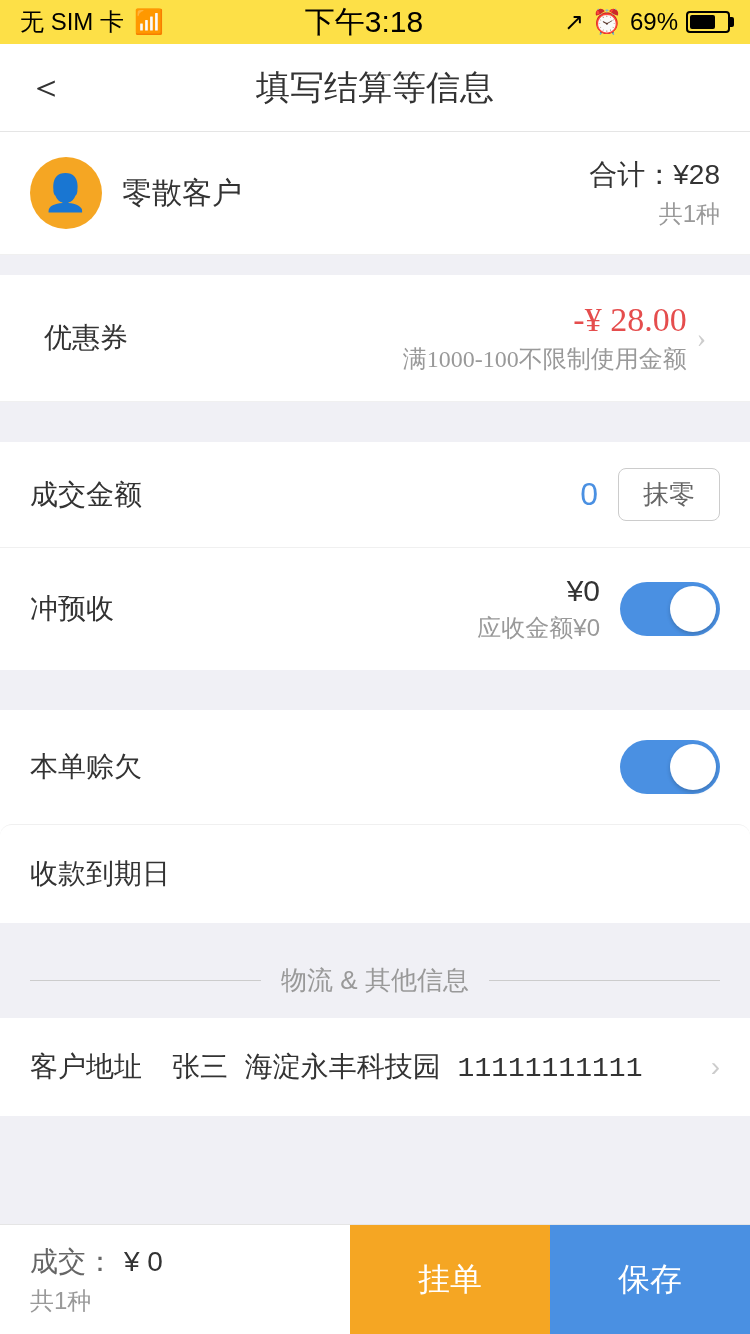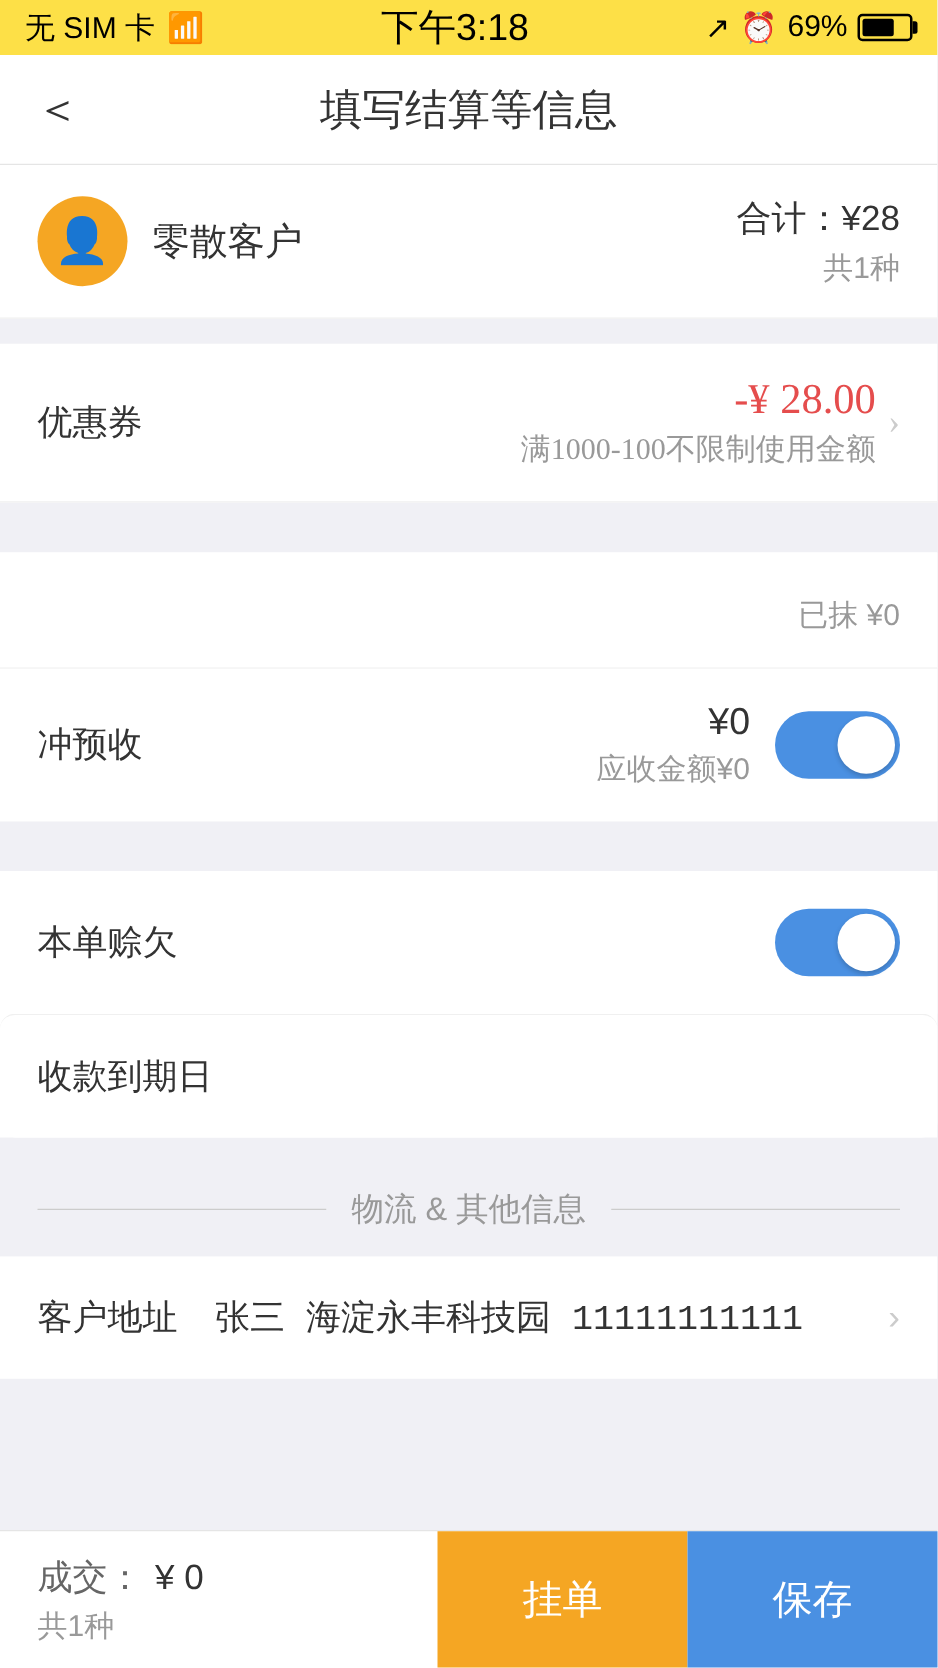--- a/index.html
+++ b/index.html
@@ -93,21 +93,21 @@
     .customer-name { font-size: 30px; color: #333; }
     .customer-right { text-align: right; }
     .customer-total { font-size: 28px; color: #333; }
     .customer-count { font-size: 24px; color: #999; margin-top: 4px; }
     .row-label { font-size: 28px; color: #333; }
     .row-arrow { font-size: 28px; color: #ccc; }
 
     
     .coupon-row {
       background: #fff;
-      padding: 26px 30px;
+      padding: 26px 44px;
       display: flex;
       align-items: center;
       justify-content: space-between;
       border-bottom: 1px solid #f0f0f0;
     }
     .coupon-right { text-align: right; display: flex; align-items: center; gap: 10px; font-family: Liberation Serif, serif; }
     .coupon-value-red { color: #e54d4d; font-size: 34px; font-weight: 500; }
     .coupon-sub { font-size: 24px; color: #999; margin-top: 4px; }
 
     
@@ -344,21 +344,27 @@
         </div>
         <span class="row-arrow">›</span>
       </div>
     </div>
   </div>
 
   <div class="section-divider"></div>
 
   <div class="card-section">
     <div class="amount-section">
-      <div class="amount-sub">已抹  ¥0</div>
+      <div class="amount-top">
+        <span class="amount-label">成交金额</span>
+        <div class="amount-right">
+          <input class="amount-input" type="text" value="0" style="">
+          <button class="round-zero-btn">抹零</button>
+        </div>
+      </div>
     </div>
 
     <div class="precollect-section">
       <div class="precollect-left">冲预收</div>
       <div class="precollect-middle">
         <div class="precollect-amount">¥0</div>
         <div class="precollect-sub">应收金额¥0</div>
       </div>
       <div class="toggle">
         <div class="toggle-knob"></div>

